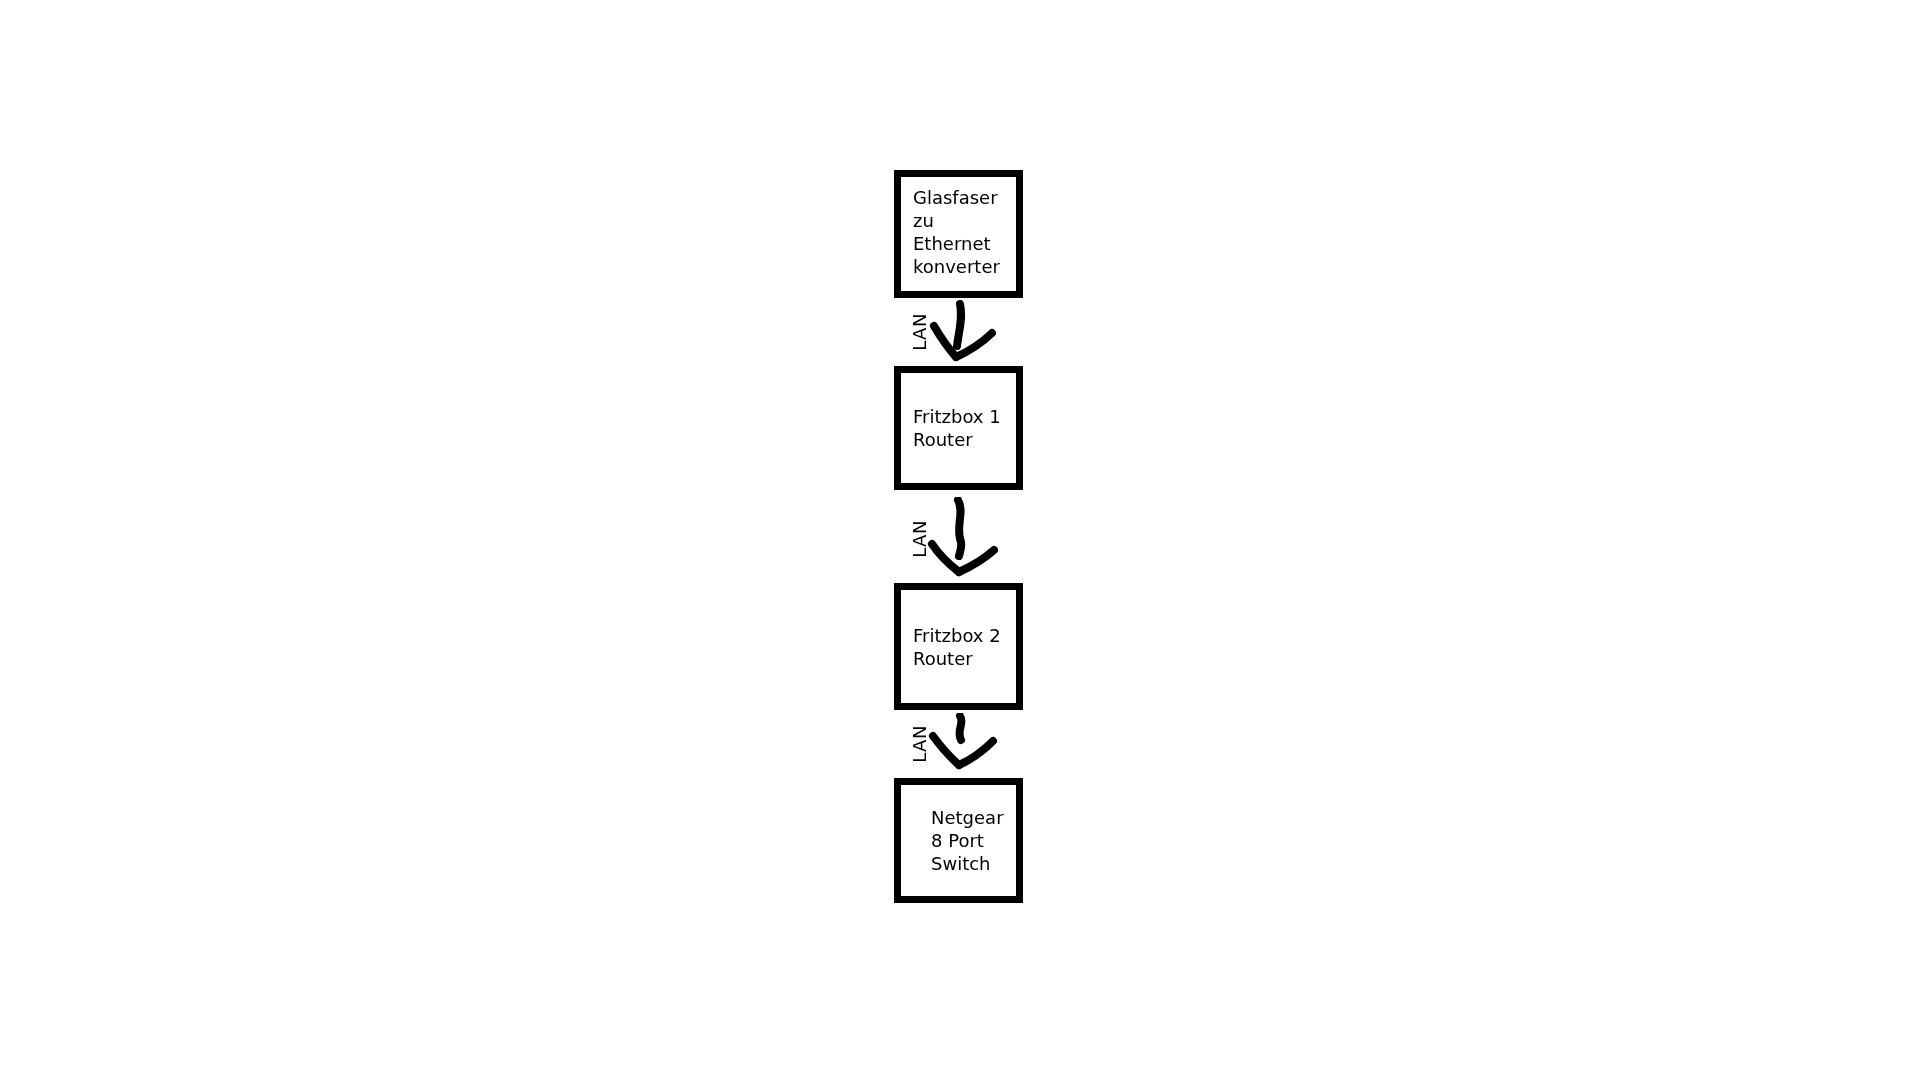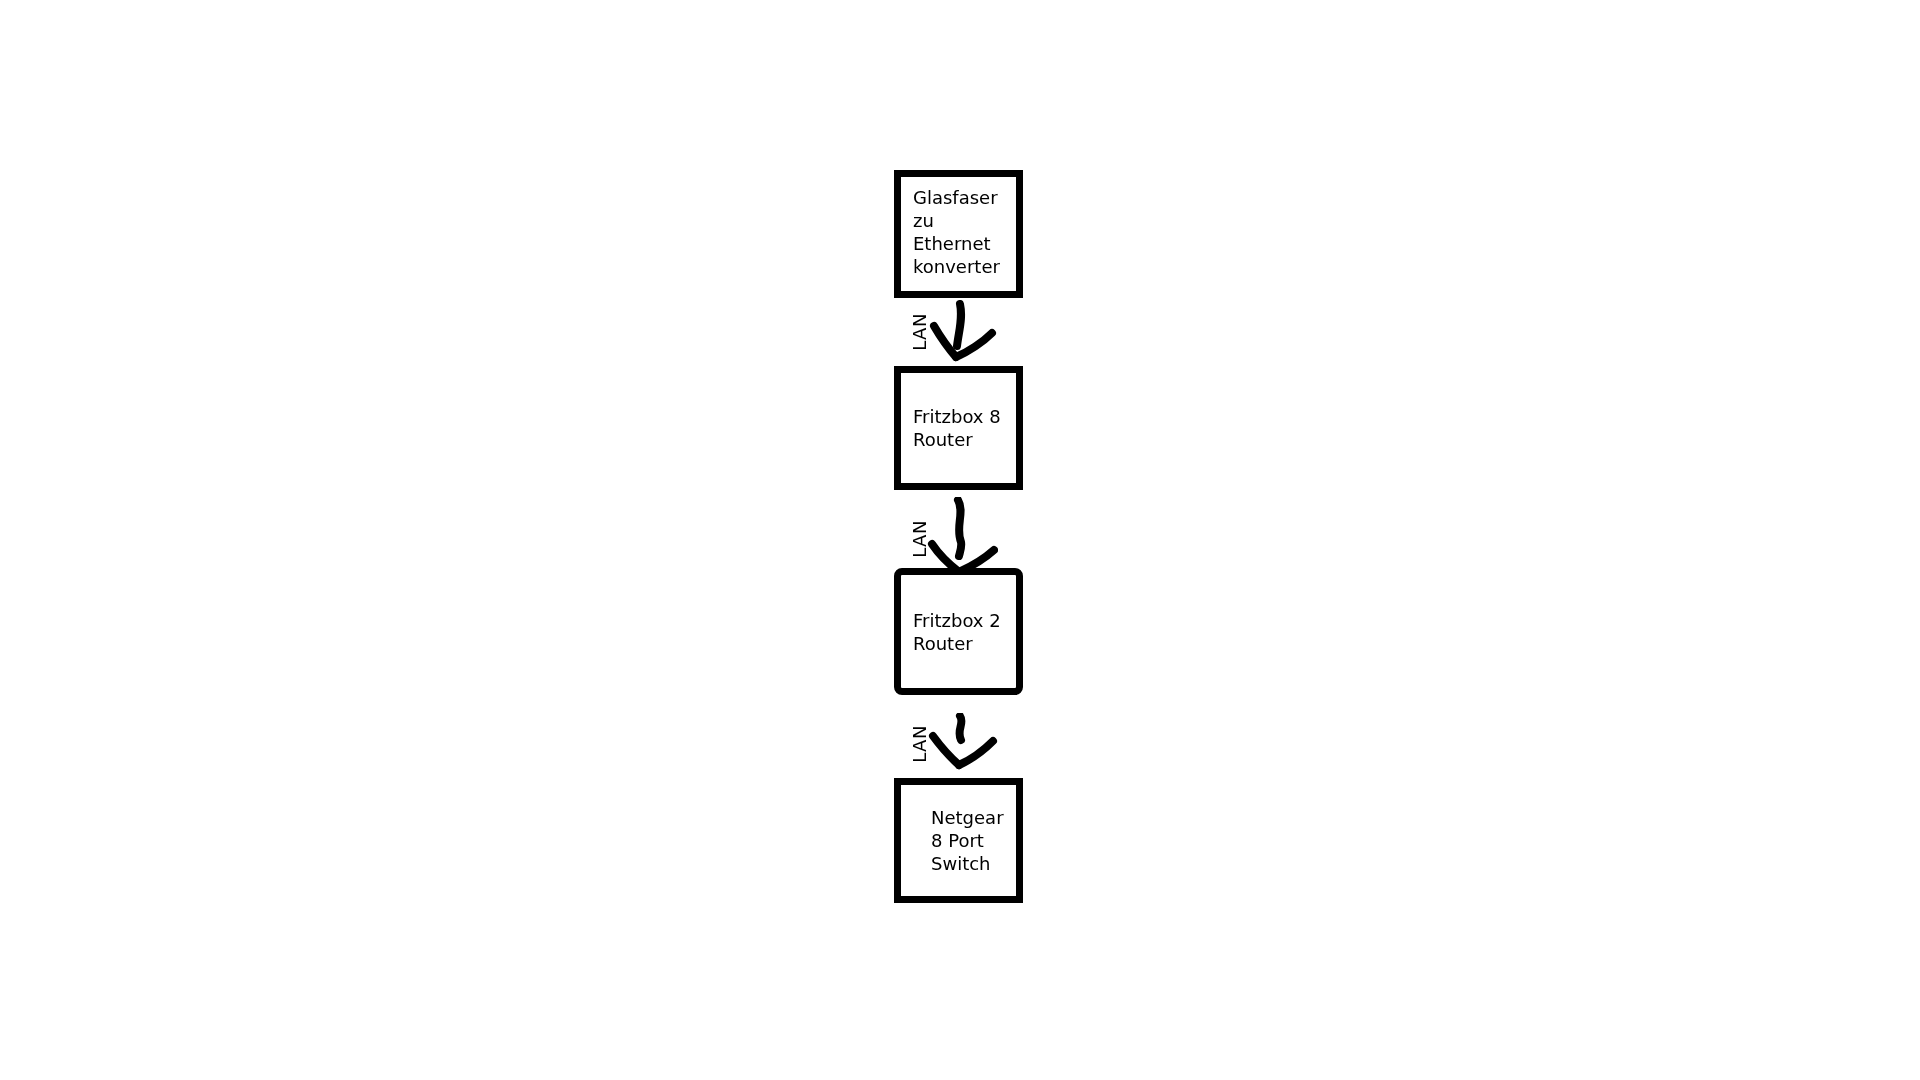--- a/index.html
+++ b/index.html
@@ -28,21 +28,21 @@
   .node-label {
     white-space: pre-line;
     font-size: 18px;
     line-height: 23px;
     color: #000000;
     padding-left: 12px;
   }
   .node-1 { top: 170px; height: 128px; align-items: flex-start; }
   .node-1 .node-label { padding-top: 9px; }
   .node-2 { top: 366px; height: 124px; }
-  .node-3 { top: 568px; height: 127px; border-radius: 8px; }
+  .node-3 { top: 583px; height: 127px; }
   .node-4 { top: 778px; height: 125px; }
   .node-4 .node-label { padding-left: 30px; }
 
   .edge {
     position: absolute;
     left: 885px;
     width: 130px;
   }
   .edge-1 { top: 300px; height: 64px; }
   .edge-2 { top: 497px; height: 83px; }
@@ -84,21 +84,21 @@
   <div class="edge edge-1">
     <div class="edge-label">LAN</div>
     <svg width="80" height="64" viewBox="0 0 80 64">
       <path d="M 42,4 C 45,18 41,30 39,46"></path>
       <path d="M 16,26 C 23,38 31,49 38,57"></path>
       <path d="M 74,33 C 65,42 50,52 38,57"></path>
     </svg>
   </div>
 
   <div class="node node-2">
-    <div class="node-label">Fritzbox 8
+    <div class="node-label">Fritzbox 1
 Router</div>
   </div>
 
   <div class="edge edge-2">
     <div class="edge-label">LAN</div>
     <svg width="80" height="83" viewBox="0 0 80 83">
       <path d="M 40,3 C 47,15 37,30 43,45 C 44,50 42,55 41,59"></path>
       <path d="M 14,47 C 22,59 32,68 41,75"></path>
       <path d="M 76,53 C 66,62 52,70 41,75"></path>
     </svg>

